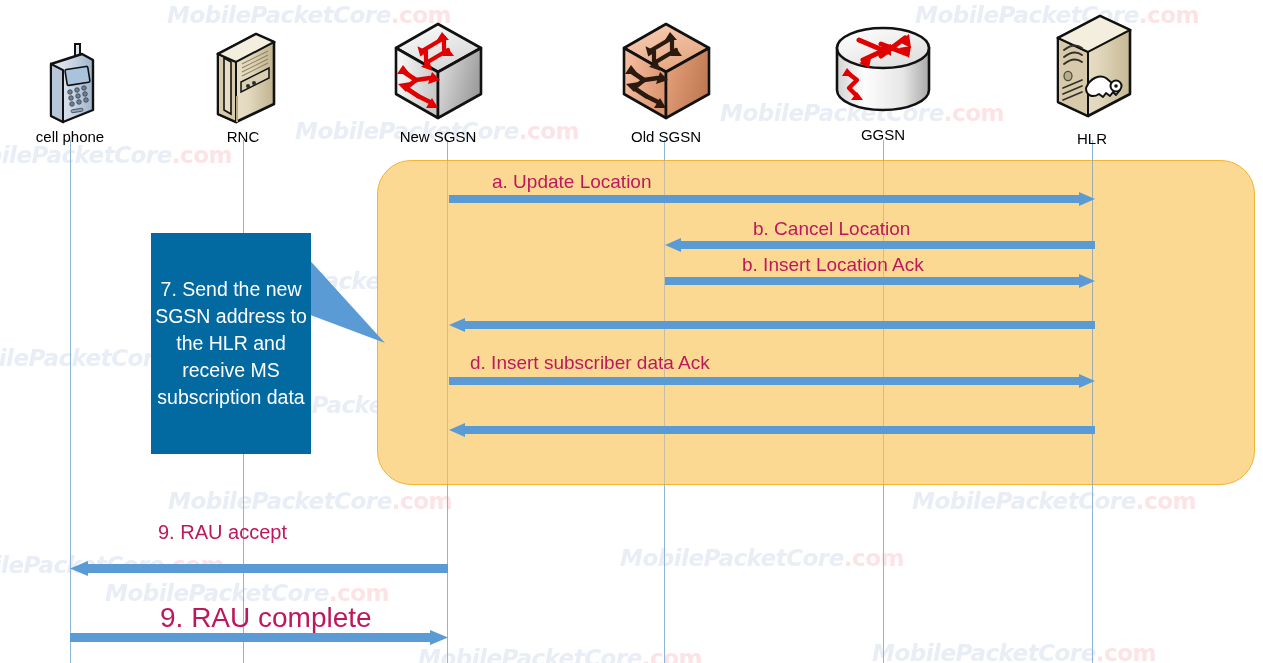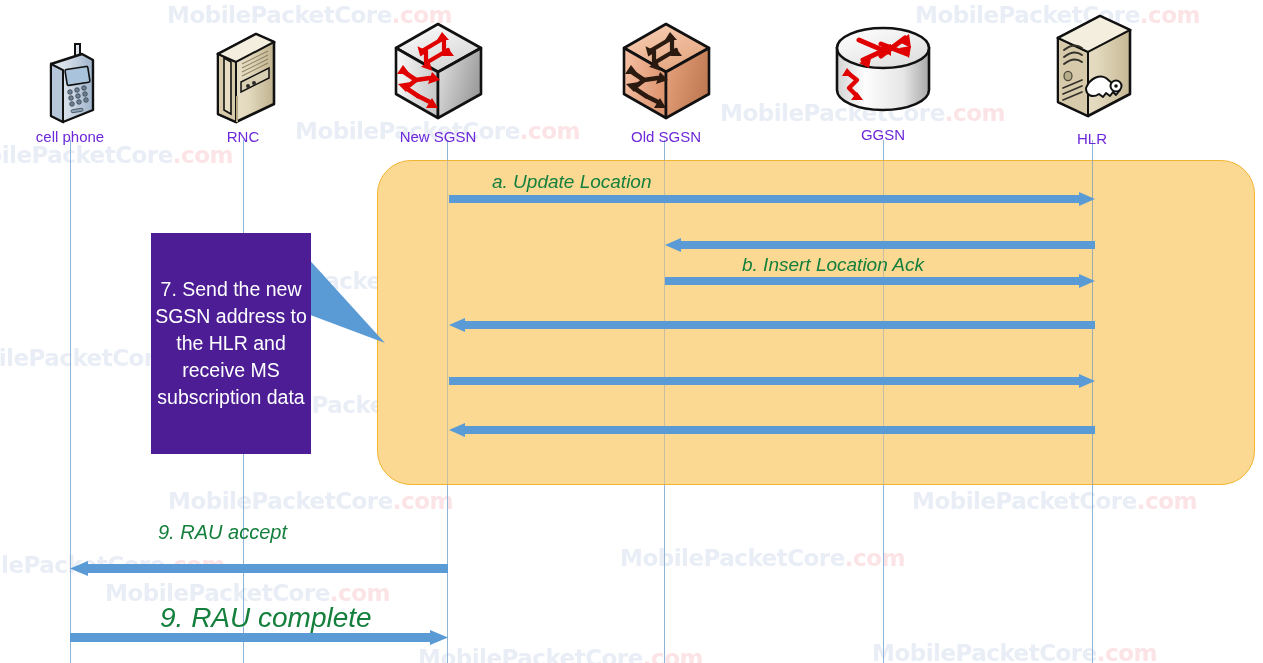--- a/index.html
+++ b/index.html
@@ -20,21 +20,21 @@
   .wm {
     position: absolute;
     font-family: "DejaVu Sans", sans-serif;
     font-weight: bold;
     font-size: 23px;
     letter-spacing: -0.5px;
     white-space: nowrap;
     user-select: none;
     pointer-events: none;
   }
-  .wm .a { color: #e9eef6; }
+  .wm .a { color: #e9eef6; font-style: italic; }
   .wm .b { color: #fbe3e6; }
 
   
   .lifeline {
     position: absolute;
     width: 1px;
     background: #8eb4d8;
     top: 140px;
     height: 523px;
   }
@@ -53,51 +53,50 @@
   }
 
   
   .node {
     position: absolute;
     text-align: center;
   }
   .node .caption {
     font-family: "Liberation Sans", sans-serif;
     font-size: 15px;
-    color: #6d28d9;
+    color: #000000;
     margin-top: 2px;
     white-space: nowrap;
   }
   .iconbox {
     position: relative;
     margin: 0 auto;
   }
 
   
   .msg-label {
     position: absolute;
     font-family: "Liberation Sans", sans-serif;
     font-size: 19px;
-    color: #15803d;
+    color: #be185d;
     white-space: nowrap;
-    font-style: italic;
   }
   .arrow {
     position: absolute;
     height: 12px;
   }
 
   
   #callout-box {
     position: absolute;
     left: 151px;
     top: 233px;
     width: 160px;
     height: 221px;
-    background: #4c1d95;
+    background: #0369a1;
     color: #ffffff;
     font-family: "Liberation Sans", sans-serif;
     font-size: 19.5px;
     line-height: 27px;
     text-align: center;
     display: flex;
     align-items: center;
     justify-content: center;
     box-sizing: border-box;
     padding: 2px 4px;
@@ -377,39 +376,41 @@
     <div class="caption">HLR</div>
   </div>
 
   <div class="msg-label" style="left:492px; top:171px;">a. Update Location</div>
   <div class="arrow" style="left:449px; top:192px; width:646px;">
     <svg width="646" height="14" viewBox="0 0 646 14" preserveAspectRatio="none">
       <path d="M0 3 L630 3 L630 0 L646 7 L630 14 L630 11 L0 11 Z" fill="#5b9bd5"></path>
     </svg>
   </div>
 
+  <div class="msg-label" style="left:753px; top:218px;">b. Cancel Location</div>
   <div class="arrow" style="left:665px; top:238px; width:430px;">
     <svg width="430" height="14" viewBox="0 0 430 14" preserveAspectRatio="none">
       <path d="M430 3 L16 3 L16 0 L0 7 L16 14 L16 11 L430 11 Z" fill="#5b9bd5"></path>
     </svg>
   </div>
 
   <div class="msg-label" style="left:742px; top:254px;">b. Insert Location Ack</div>
   <div class="arrow" style="left:665px; top:274px; width:430px;">
     <svg width="430" height="14" viewBox="0 0 430 14" preserveAspectRatio="none">
       <path d="M0 3 L414 3 L414 0 L430 7 L414 14 L414 11 L0 11 Z" fill="#5b9bd5"></path>
     </svg>
   </div>
 
   <div class="arrow" style="left:449px; top:318px; width:646px;">
     <svg width="646" height="14" viewBox="0 0 646 14" preserveAspectRatio="none">
       <path d="M646 3 L16 3 L16 0 L0 7 L16 14 L16 11 L646 11 Z" fill="#5b9bd5"></path>
     </svg>
   </div>
 
+  <div class="msg-label" style="left:470px; top:352px;">d. Insert subscriber data Ack</div>
   <div class="arrow" style="left:449px; top:374px; width:646px;">
     <svg width="646" height="14" viewBox="0 0 646 14" preserveAspectRatio="none">
       <path d="M0 3 L630 3 L630 0 L646 7 L630 14 L630 11 L0 11 Z" fill="#5b9bd5"></path>
     </svg>
   </div>
 
   <div class="arrow" style="left:449px; top:423px; width:646px;">
     <svg width="646" height="14" viewBox="0 0 646 14" preserveAspectRatio="none">
       <path d="M646 3 L16 3 L16 0 L0 7 L16 14 L16 11 L646 11 Z" fill="#5b9bd5"></path>
     </svg>

